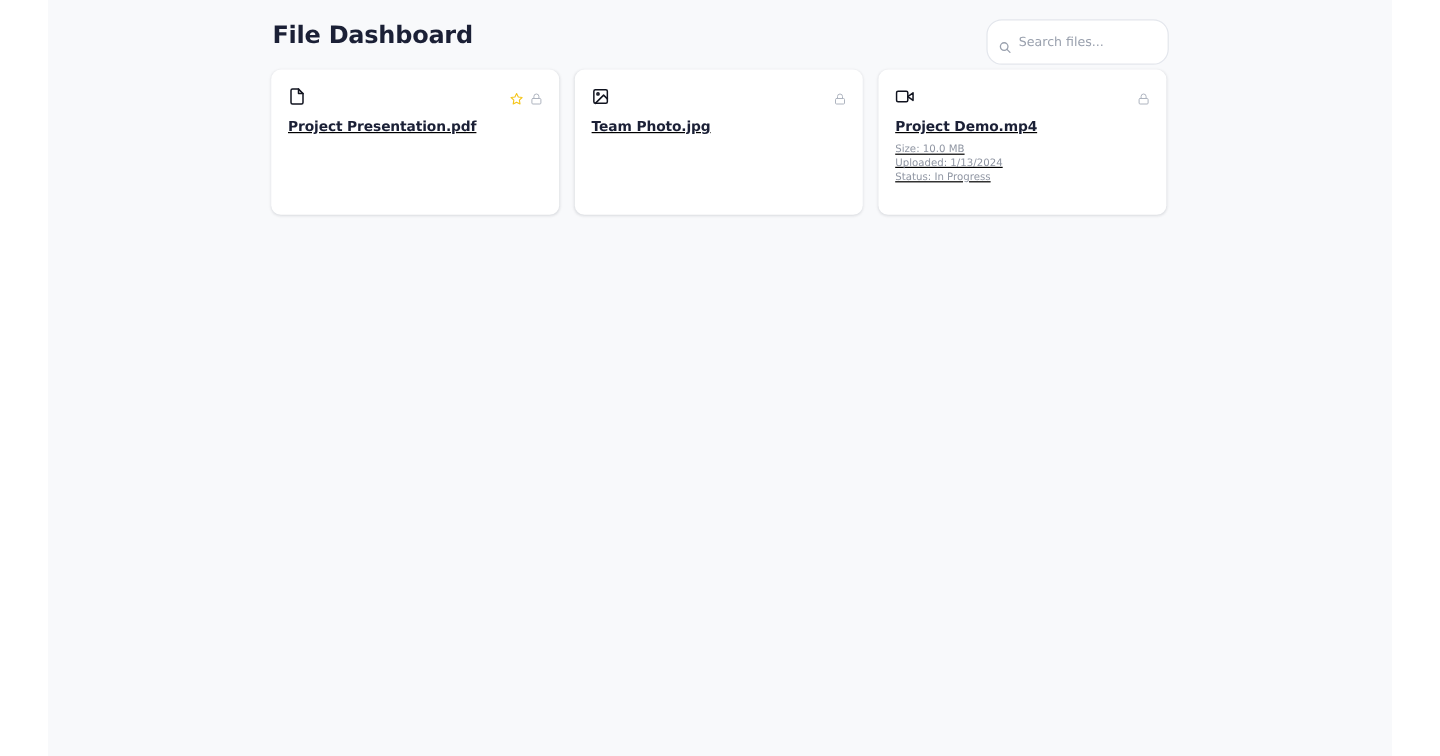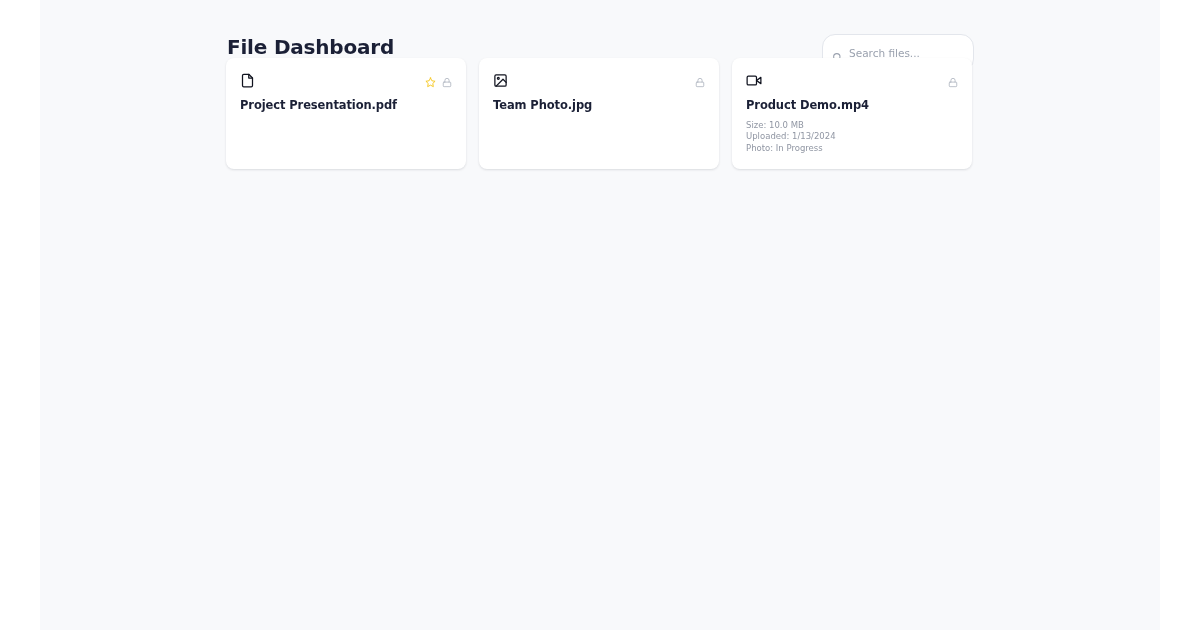--- a/index.html
+++ b/index.html
@@ -26,21 +26,21 @@
     top: 0;
     width: 1120px;
     height: 630px;
     background: #f8f9fb;
   }
 
   
   .header {
     position: absolute;
     left: 187px;      
-    top: 30px;
+    top: 12px;
     width: 747px;     
     height: 34px;
     display: flex;
     align-items: center;
     justify-content: space-between;
   }
 
   .page-title {
     font-size: 20px;
     font-weight: bold;
@@ -99,21 +99,22 @@
   }
 
   .file-card {
     position: relative;
     width: 240px;
     min-height: 105px;
     background: #ffffff;
     border-radius: 8px;
     box-shadow: 0 1px 2px rgba(16, 24, 40, 0.06),
                 0 1px 3px rgba(16, 24, 40, 0.07);
-    padding: 15px 14px 14px 14px;
+    padding: 15px 14px 24px 14px;
+    text-decoration: underline;
   }
 
   .card-top {
     display: flex;
     align-items: flex-start;
     justify-content: space-between;
     height: 18px;
   }
 
   .file-type-icon {
@@ -243,23 +244,23 @@
           </span>
           <span class="card-badges">
             <span class="lock-icon">
               <svg viewBox="0 0 24 24" fill="none" stroke="currentColor" stroke-width="2" stroke-linecap="round" stroke-linejoin="round" width="10" height="11">
                 <rect x="3" y="11" width="18" height="11" rx="2" ry="2"></rect>
                 <path d="M7 11V7a5 5 0 0 1 10 0v4"></path>
               </svg>
             </span>
           </span>
         </div>
-        <div class="file-name">Product Demo.mp4</div>
+        <div class="file-name">Project Demo.mp4</div>
         <div class="file-meta">
           <div class="meta-line">Size: 10.0 MB</div>
           <div class="meta-line">Uploaded: 1/13/2024</div>
-          <div class="meta-line">Photo: In Progress</div>
+          <div class="meta-line">Status: In Progress</div>
         </div>
       </div>
 
     </div>
   </div>
 </div>
 
 </body></html>

